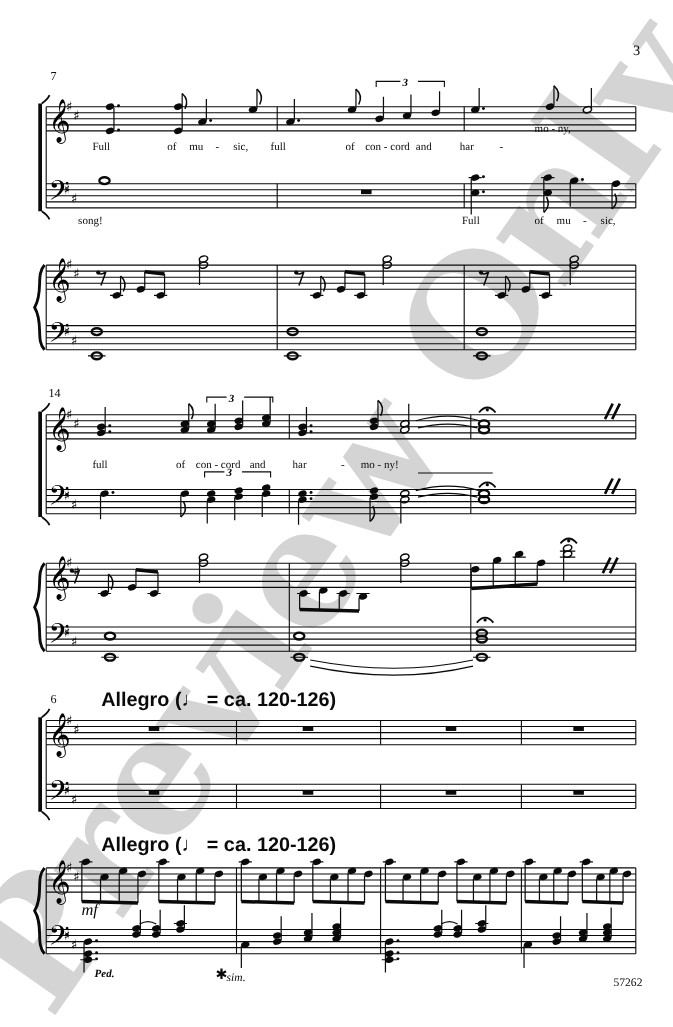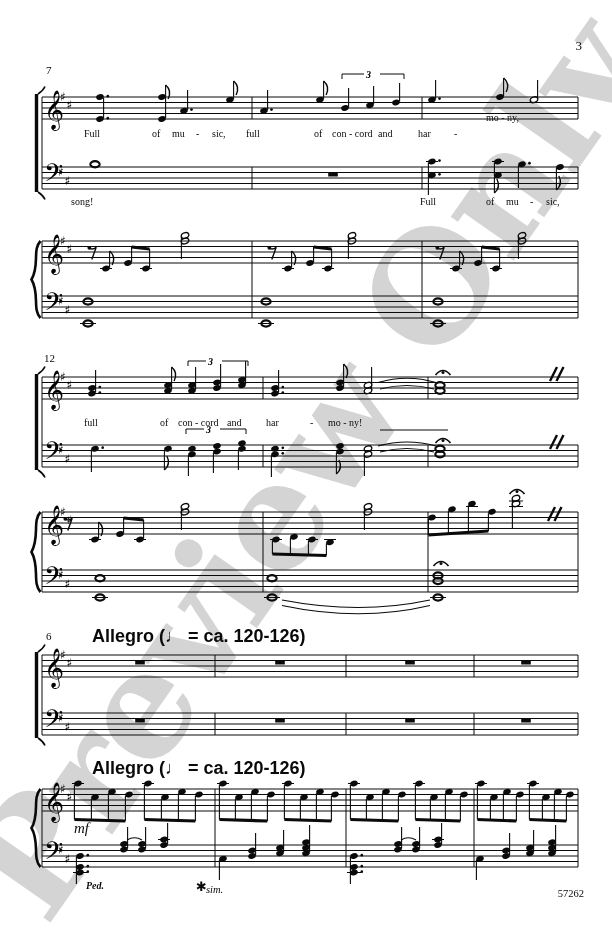--- a/index.html
+++ b/index.html
@@ -451,21 +451,21 @@
         <use href="#nh" x="530" y="853.25"></use>
       <use href="#nh" x="552" y="842.25"></use>
         <use href="#nh" x="552" y="847.75"></use>
         <use href="#nh" x="552" y="853.25"></use>
     </g>
   </svg>
 
   <span class="txt pageno">3</span>
 
   <span class="txt mnum" style="left:46px;top:64px">7</span>
-  <span class="txt mnum" style="left:44px;top:352px">12</span>
+  <span class="txt mnum" style="left:44px;top:352px">14</span>
   <span class="txt mnum" style="left:46px;top:630px">6</span>
 
   <span class="txt lyr" style="left:84px;top:128px">Full</span>
   <span class="txt lyr" style="left:152px;top:128px">of</span>
   <span class="txt lyr" style="left:172px;top:128px">mu</span>
   <span class="txt lyr" style="left:196px;top:128px">-</span>
   <span class="txt lyr" style="left:212px;top:128px">sic,</span>
   <span class="txt lyr" style="left:246px;top:128px">full</span>
   <span class="txt lyr" style="left:314px;top:128px">of</span>
   <span class="txt lyr" style="left:332px;top:128px">con - cord</span>

